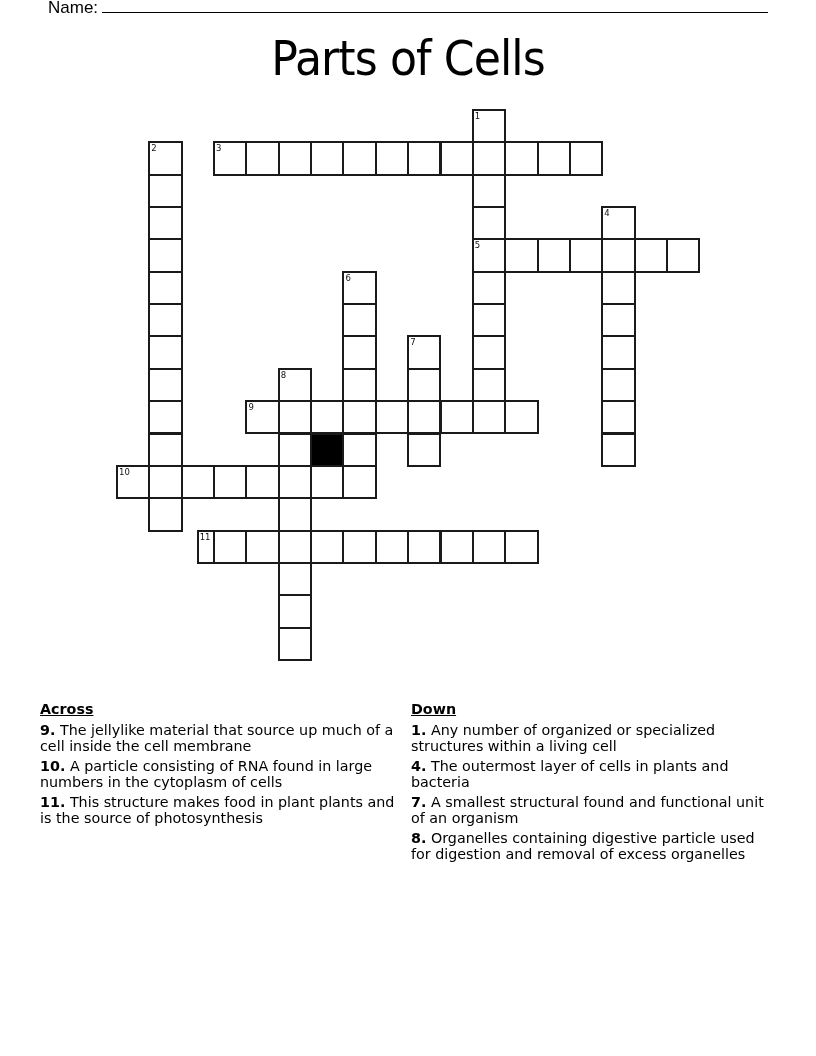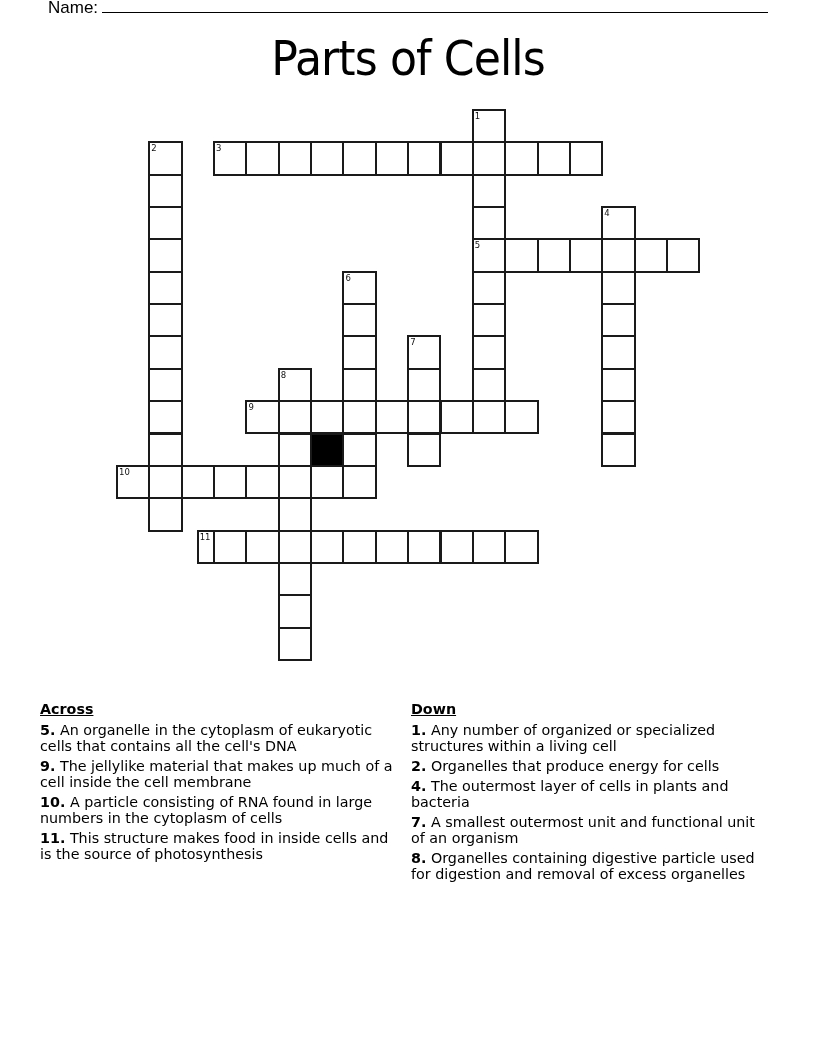--- a/index.html
+++ b/index.html
@@ -134,26 +134,24 @@
     <div class="cell" style="left: 374.8px; top: 529.55px;"></div>
     <div class="cell" style="left: 407.15px; top: 529.55px;"></div>
     <div class="cell" style="left: 439.5px; top: 529.55px;"></div>
     <div class="cell" style="left: 471.85px; top: 529.55px;"></div>
     <div class="cell" style="left: 504.2px; top: 529.55px;"></div>
     <div class="cell black" style="left: 310.1px; top: 432.5px;"></div>
   </div>
 
 <div class="clues across">
   <h3>Across</h3>
-  <div class="clue"><span class="n">5.</span> <span>An organelle in the cytoplasm of eukaryotic cells that contains all the cell's DNA</span></div>
-  <div class="clue"><span class="n">9.</span> <span>The jellylike material that makes up much of a cell inside the cell membrane</span></div>
+  <div class="clue"><span class="n">9.</span> <span>The jellylike material that source up much of a cell inside the cell membrane</span></div>
   <div class="clue"><span class="n">10.</span> <span>A particle consisting of RNA found in large numbers in the cytoplasm of cells</span></div>
-  <div class="clue"><span class="n">11.</span> <span>This structure makes food in inside cells and is the source of photosynthesis</span></div>
+  <div class="clue"><span class="n">11.</span> <span>This structure makes food in plant plants and is the source of photosynthesis</span></div>
 </div>
 
 <div class="clues down">
   <h3>Down</h3>
   <div class="clue"><span class="n">1.</span> <span>Any number of organized or specialized structures within a living cell</span></div>
-  <div class="clue"><span class="n">2.</span> <span>Organelles that produce energy for cells</span></div>
   <div class="clue"><span class="n">4.</span> <span>The outermost layer of cells in plants and bacteria</span></div>
-  <div class="clue"><span class="n">7.</span> <span>A smallest outermost unit and functional unit of an organism</span></div>
+  <div class="clue"><span class="n">7.</span> <span>A smallest structural found and functional unit of an organism</span></div>
   <div class="clue"><span class="n">8.</span> <span>Organelles containing digestive particle used for digestion and removal of excess organelles</span></div>
 </div>
 
 </body></html>

